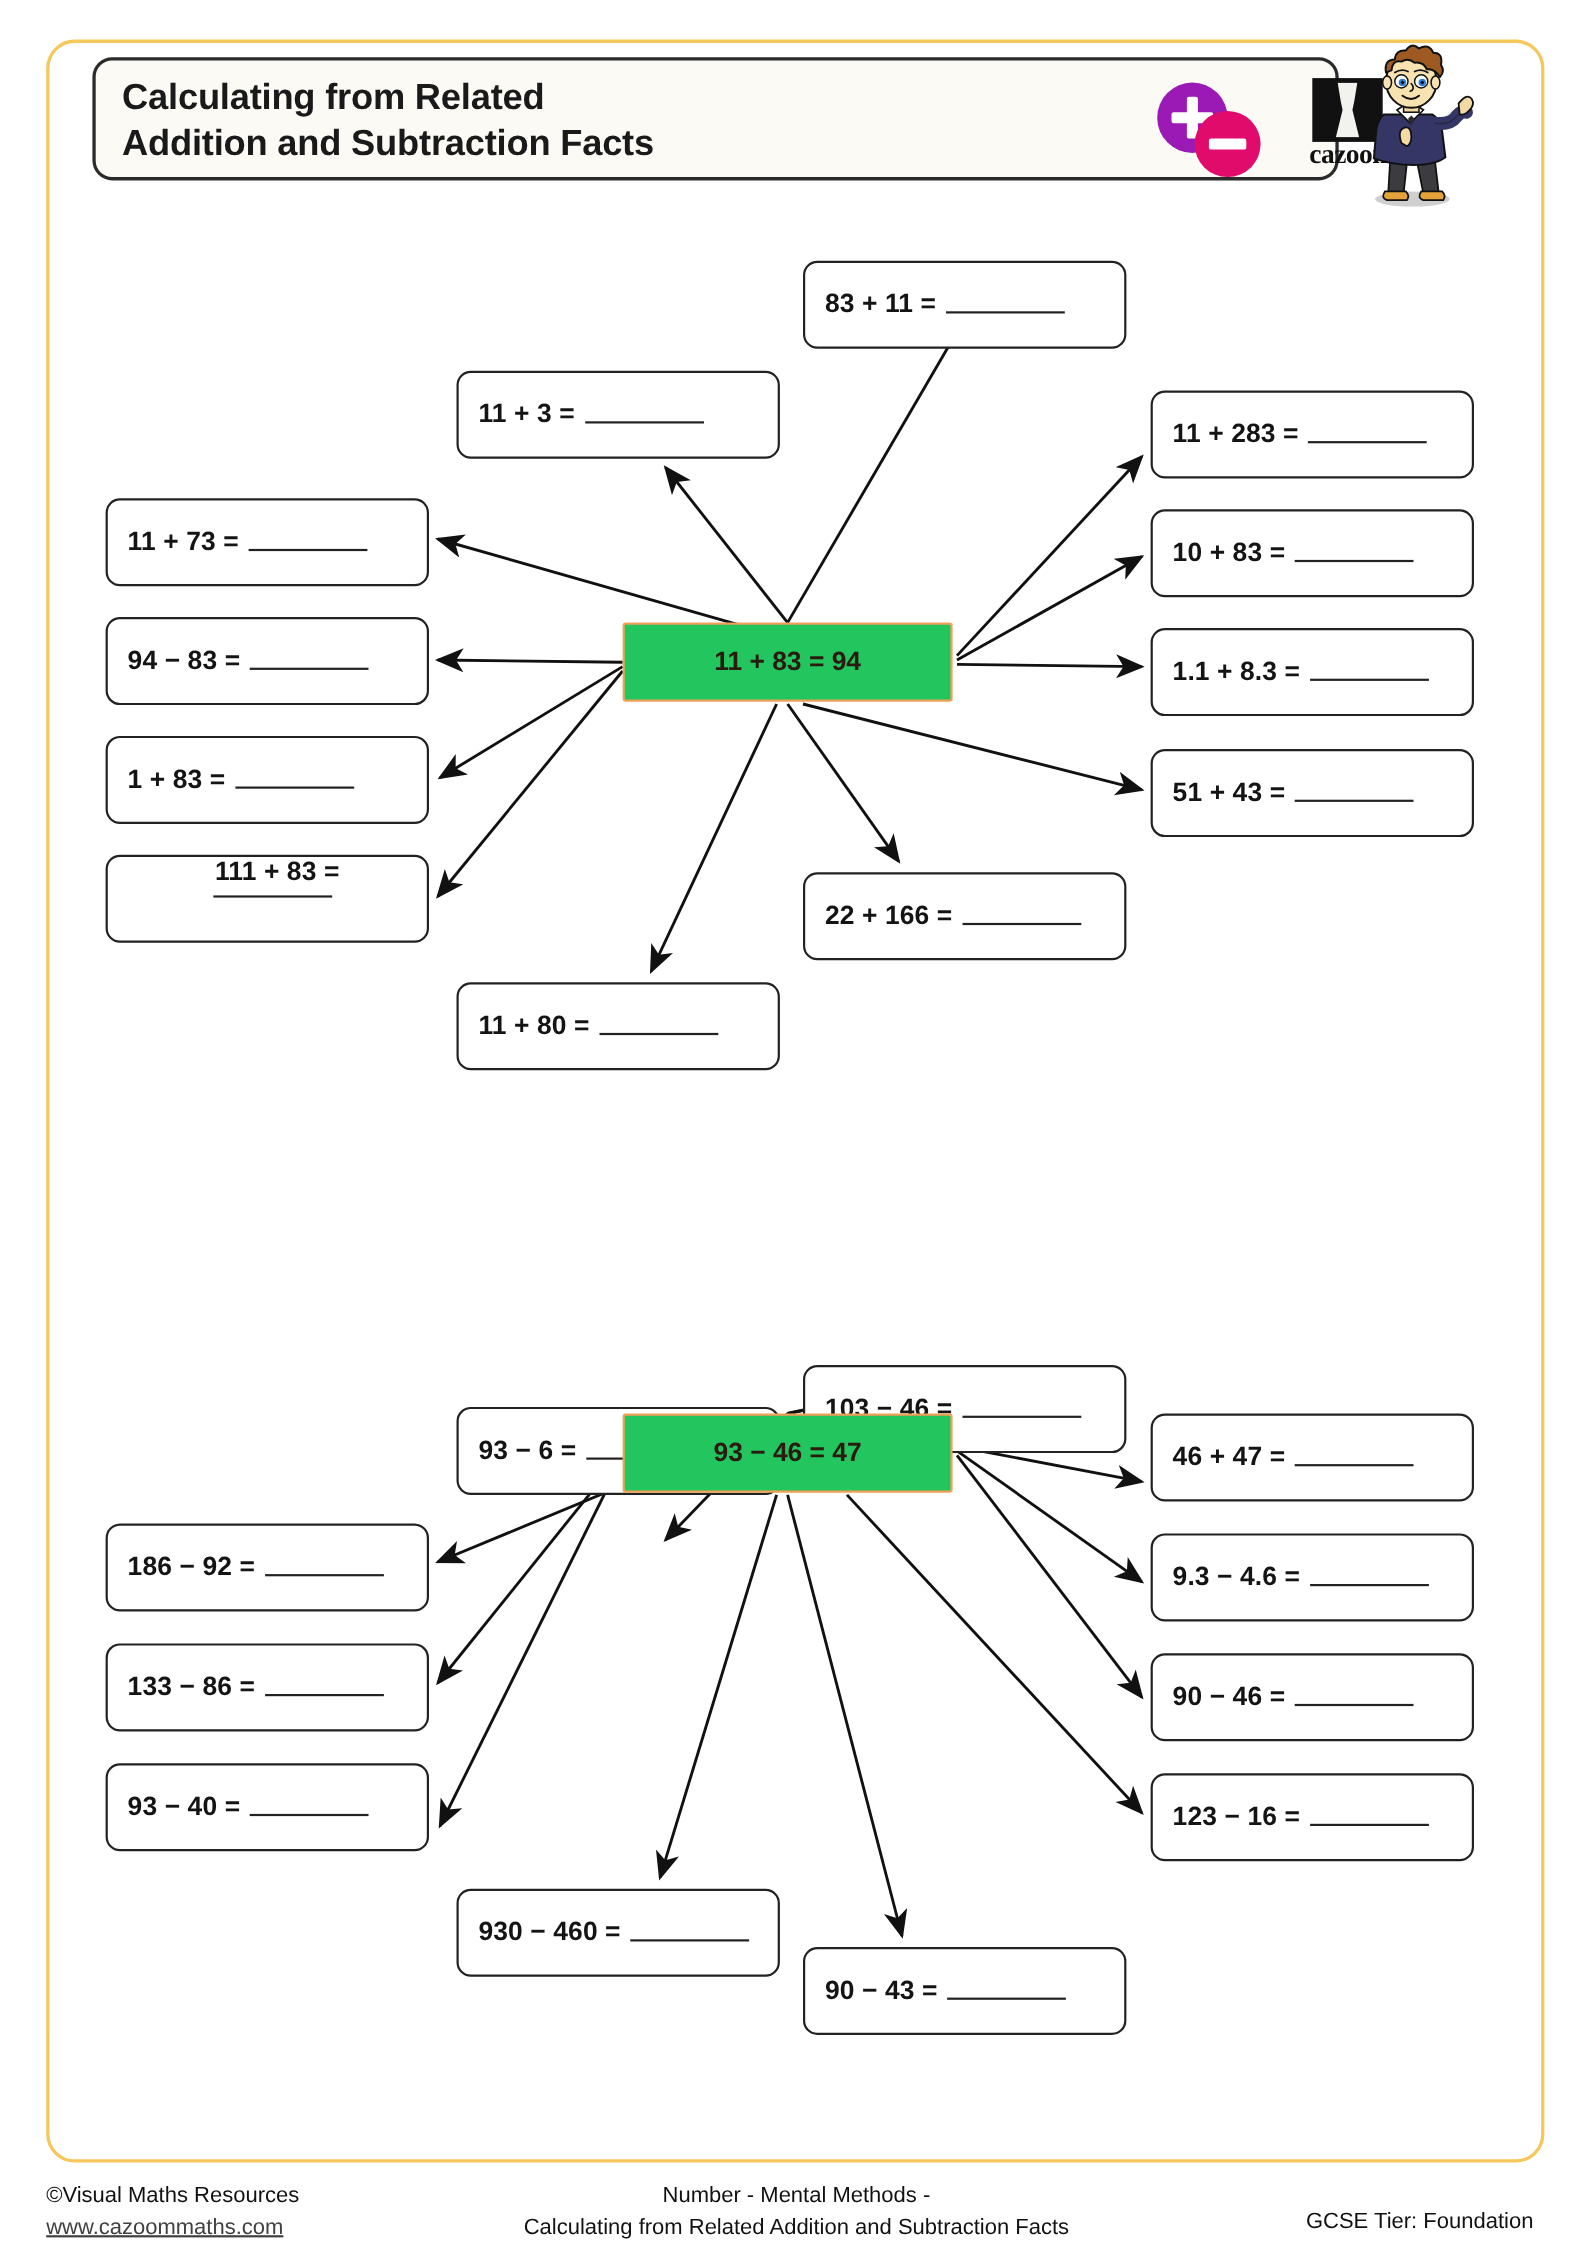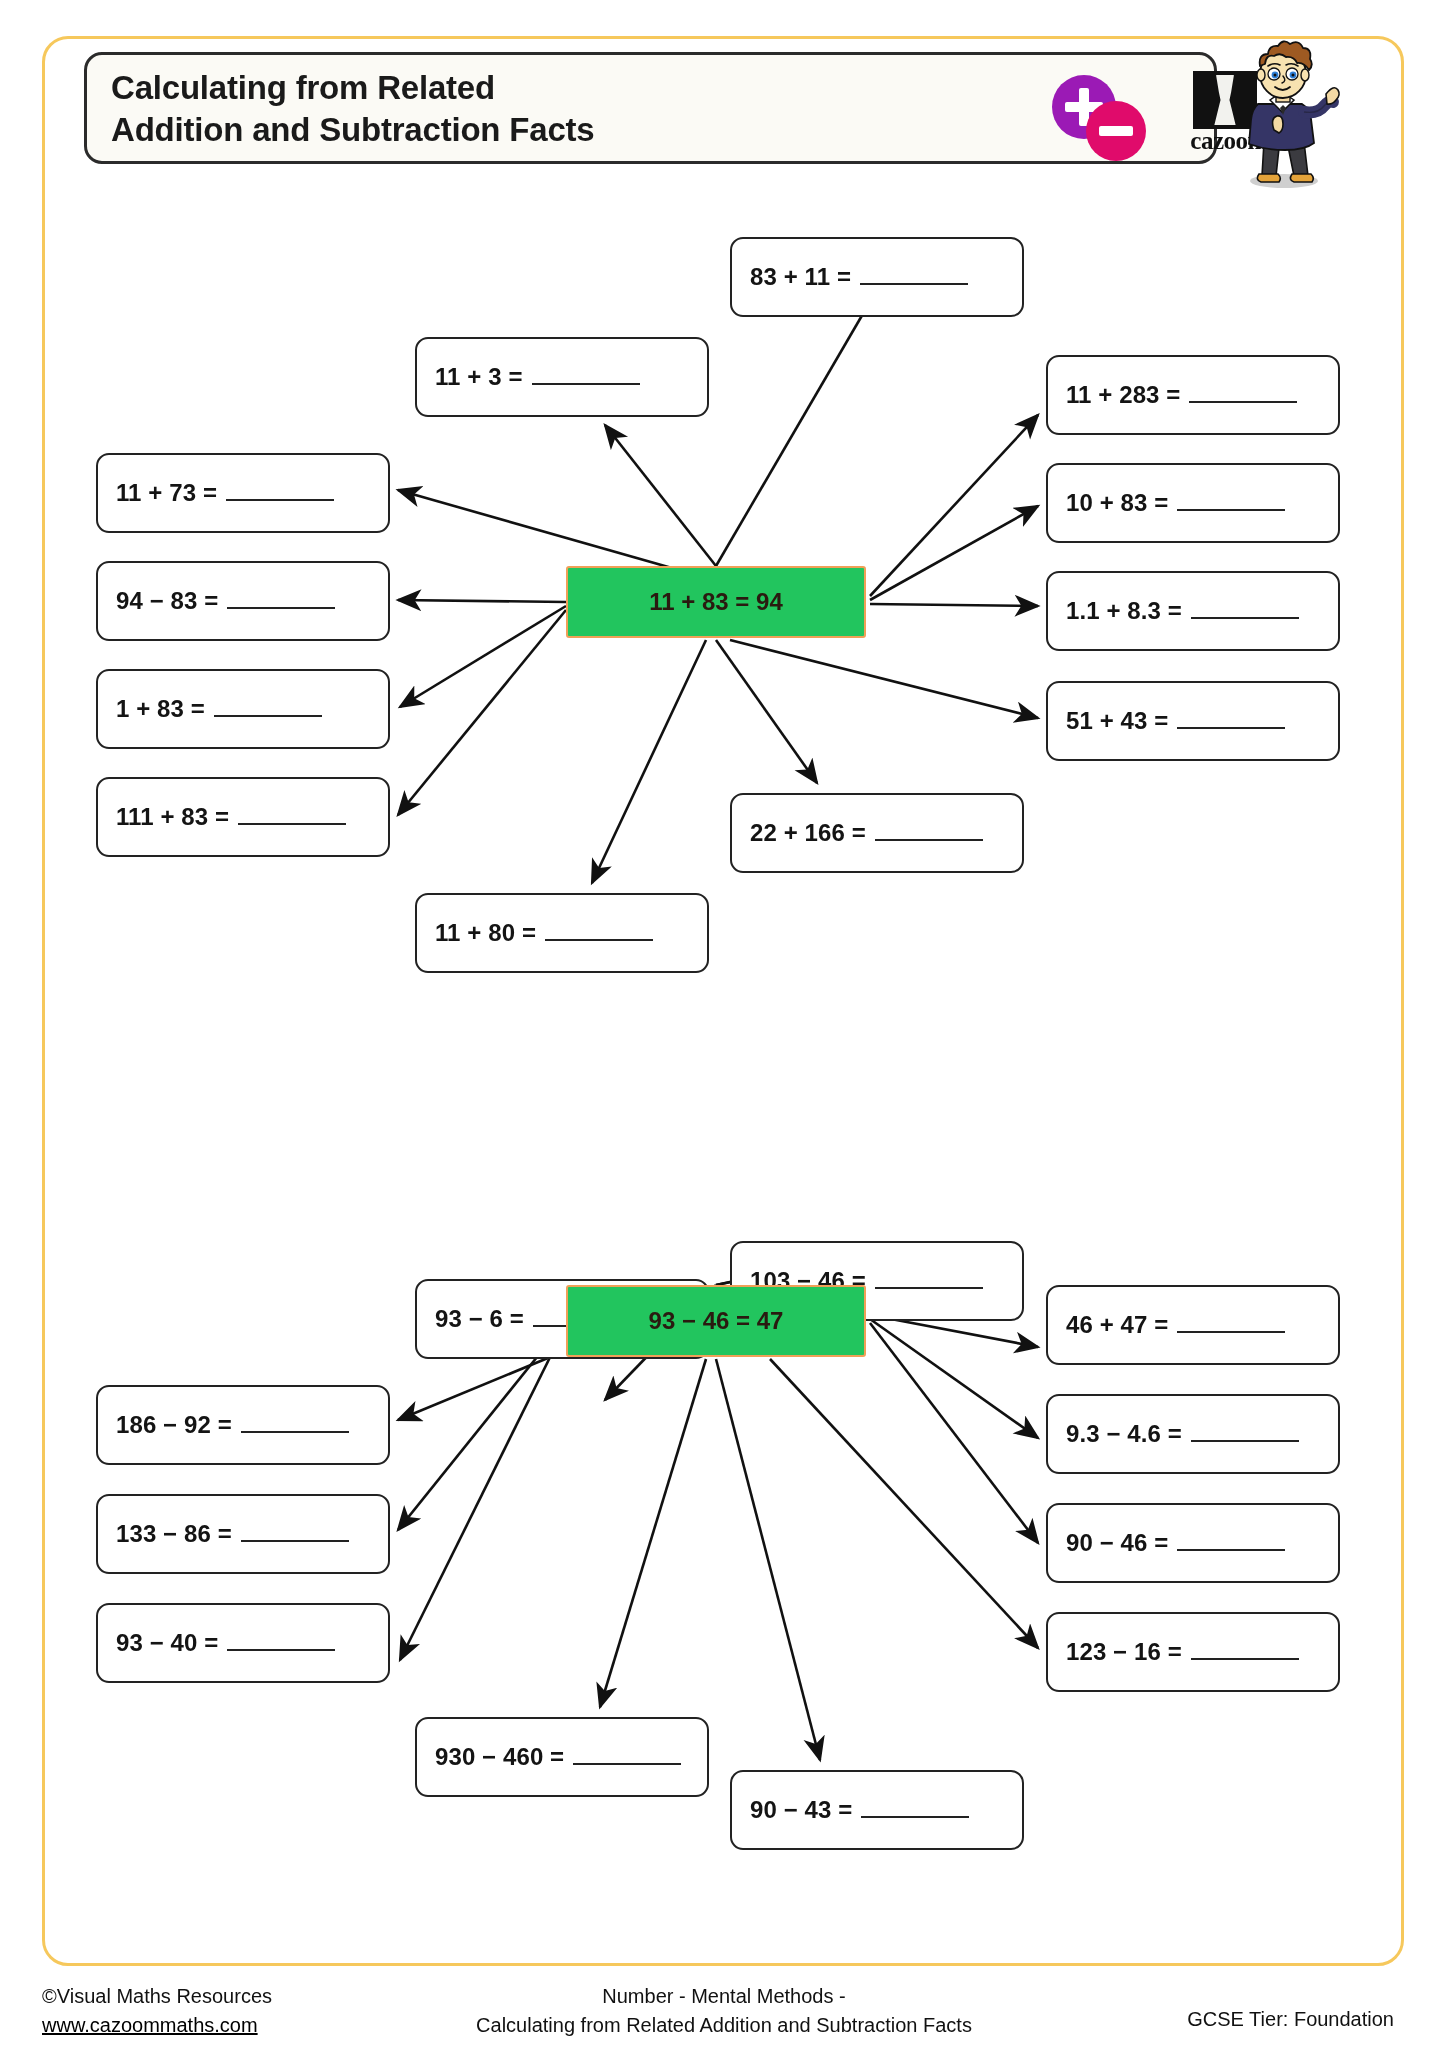--- a/index.html
+++ b/index.html
@@ -193,21 +193,21 @@
     font-size: 20px;
     color: #111111;
   }
   .footer-left {
     position: absolute;
     left: 0px;
     top: 0px;
     line-height: 1.45;
   }
   .footer-link {
-    color: #000000;
+    color: #404040;
     text-decoration: underline;
     display: block;
   }
   .footer-center {
     position: absolute;
     left: 332px;
     top: 0px;
     width: 700px;
     text-align: center;
     line-height: 1.45;
@@ -346,21 +346,21 @@
     <span class="fact-blank"></span>
 </div>
 <div class="fact-box" style="left:96px; top:561px; width:294px; height:80px;">
   <span class="fact-text">94 − 83 = </span>
     <span class="fact-blank"></span>
 </div>
 <div class="fact-box" style="left:96px; top:669px; width:294px; height:80px;">
   <span class="fact-text">1 + 83 = </span>
     <span class="fact-blank"></span>
 </div>
-<div class="fact-box" style="left:96px; top:777px; width:294px; height:80px;">
+<div class="fact-box" style="left:96px; top:777px; width:294px; height:80px;flex-direction:column;">
   <span class="fact-text">111 + 83 = </span>
     <span class="fact-blank"></span>
 </div>
 <div class="fact-box" style="left:415px; top:893px; width:294px; height:80px;">
   <span class="fact-text">11 + 80 = </span>
     <span class="fact-blank"></span>
 </div>
 <div class="fact-box" style="left:730px; top:793px; width:294px; height:80px;">
   <span class="fact-text">22 + 166 = </span>
     <span class="fact-blank"></span>

